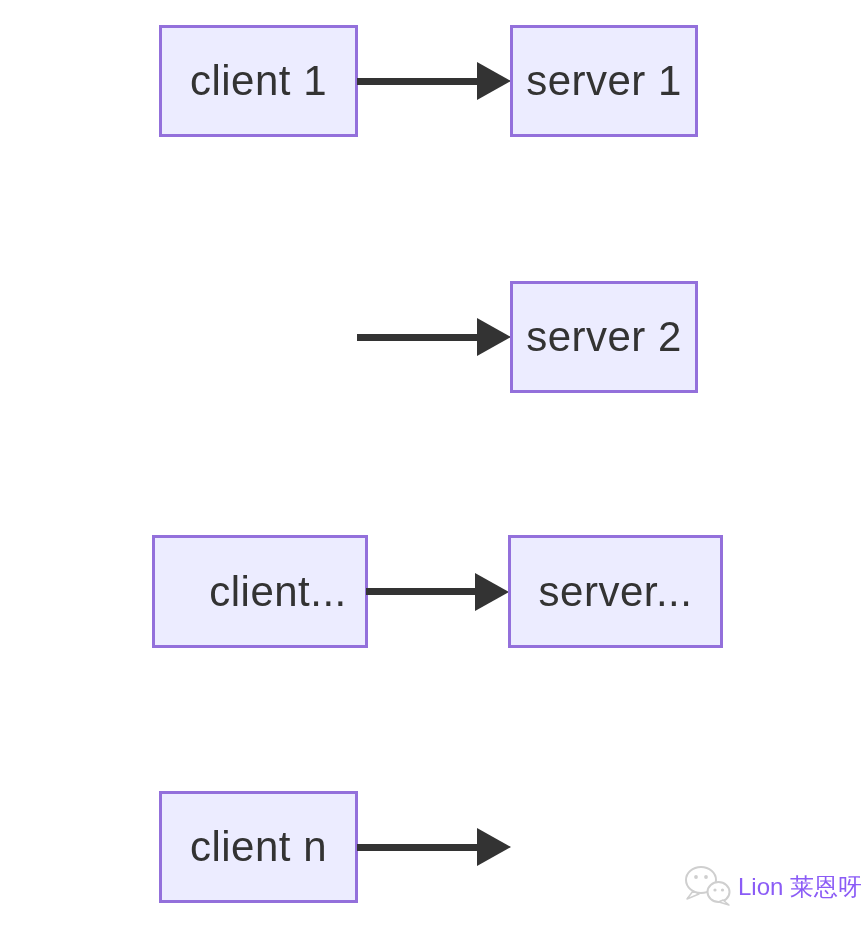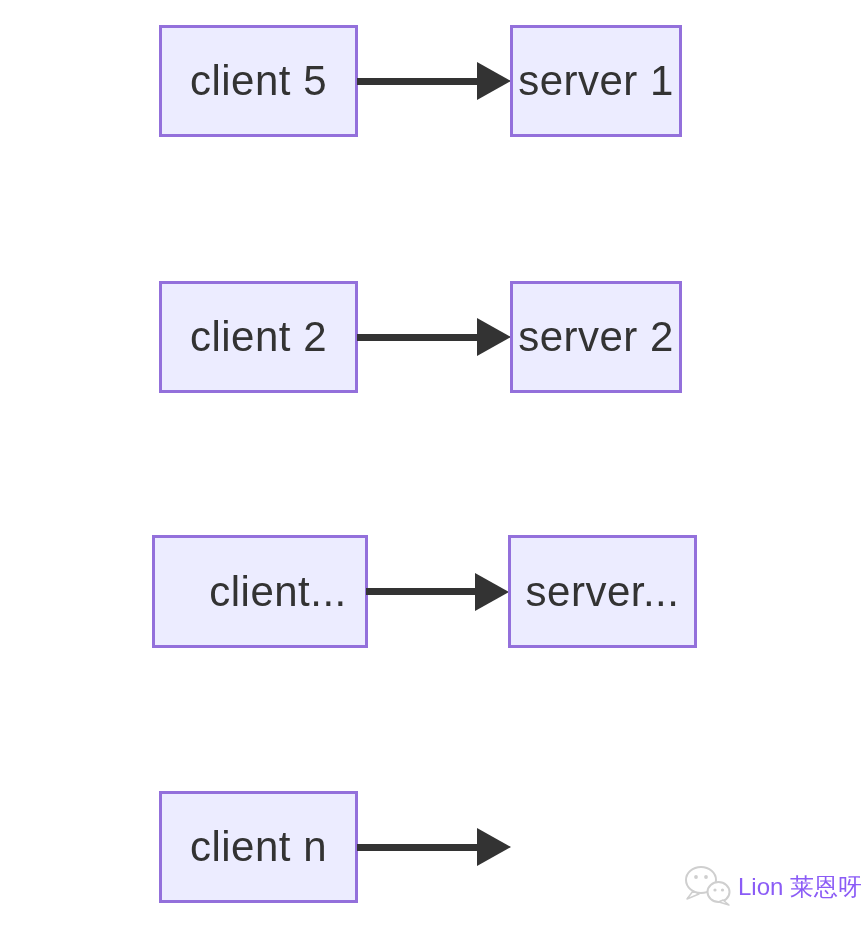--- a/index.html
+++ b/index.html
@@ -34,23 +34,23 @@
     background: #ECECFF;
     border: 3px solid #9370DB;
     display: flex;
     align-items: center;
     justify-content: center;
     font-size: 42px;
     color: #333333;
     letter-spacing: 0.5px;
   }
   .client { left: 159px; width: 199px; }
-  .server { left: 510px; width: 172px; }
+  .server { left: 510px; width: 188px; }
   .row-2 .client { left: 152px; width: 216px; padding-left: 36px; }
-  .row-2 .server { left: 508px; width: 189px; }
+  .row-2 .server { left: 508px; width: 215px; }
 
   .arrow {
     position: absolute;
     top: 0;
     height: 100%;
     left: 357px;
     width: 154px;
     display: flex;
     align-items: center;
   }
@@ -83,35 +83,32 @@
     white-space: nowrap;
   }
 </style>
 </head>
 <body>
 
 <div class="canvas">
 
   <div class="row row-0">
     <div class="node client">
-      <span>client 5</span>
+      <span>client 1</span>
     </div>
     <div class="arrow">
       <div class="shaft"></div>
       <div class="head"></div>
     </div>
     <div class="node server">
       <span>server 1</span>
     </div>
   </div>
 
   <div class="row row-1">
-    <div class="node client">
-      <span>client 2</span>
-    </div>
     <div class="arrow">
       <div class="shaft"></div>
       <div class="head"></div>
     </div>
     <div class="node server">
       <span>server 2</span>
     </div>
   </div>
 
   <div class="row row-2">

